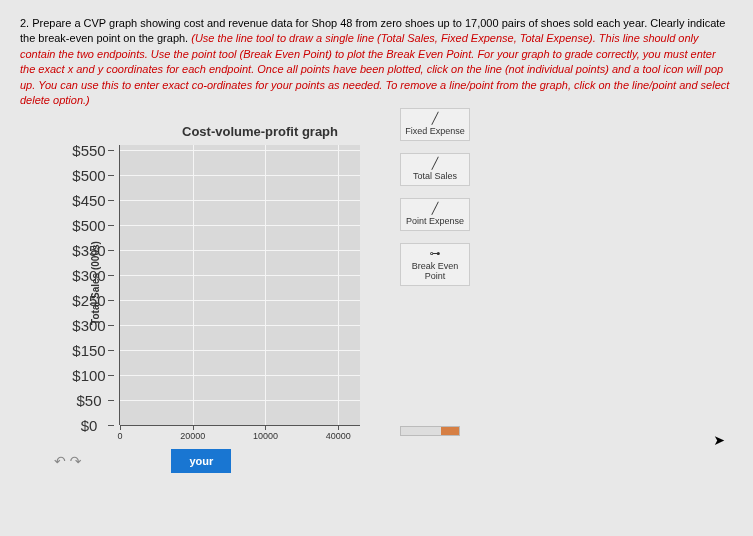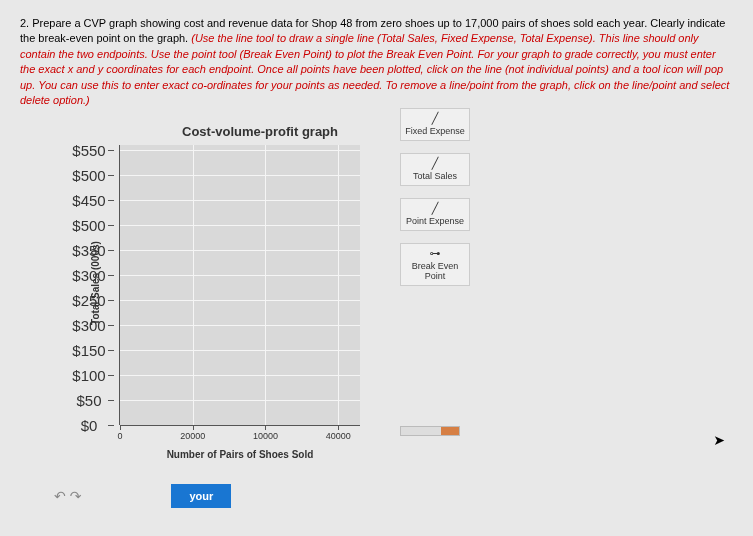--- a/index.html
+++ b/index.html
@@ -250,21 +250,20 @@
       <div class="x-tick" style="left:0%"></div>
       <div class="x-label" style="left:0%">0</div>
       <div class="x-tick" style="left:30.3%"></div>
       <div class="x-label" style="left:30.3%">20000</div>
       <div class="x-tick" style="left:60.6%"></div>
       <div class="x-label" style="left:60.6%">10000</div>
       <div class="x-tick" style="left:90.9%"></div>
       <div class="x-label" style="left:90.9%">40000</div>
     </div>
 
-    <div class="x-axis-title">Number of Pairs of Shoes Sold</div>
   </div>
 
   <div class="controls">
     <div class="undo-redo">
       <span class="icon-btn">↶</span>
       <span class="icon-btn">↷</span>
     </div>
     <button class="reset-btn">your</button>
   </div>
 </div>

